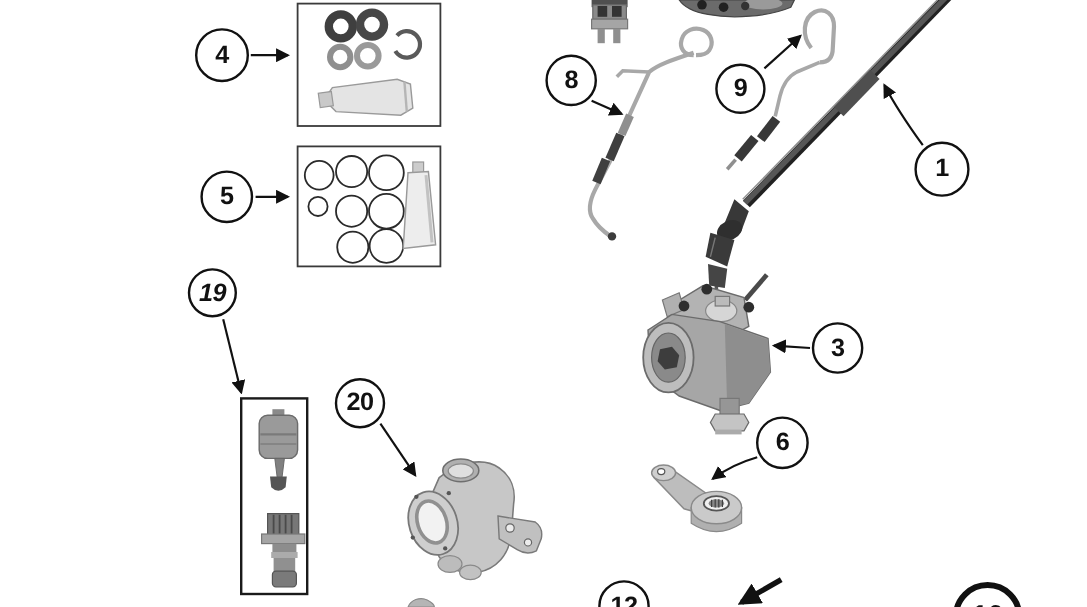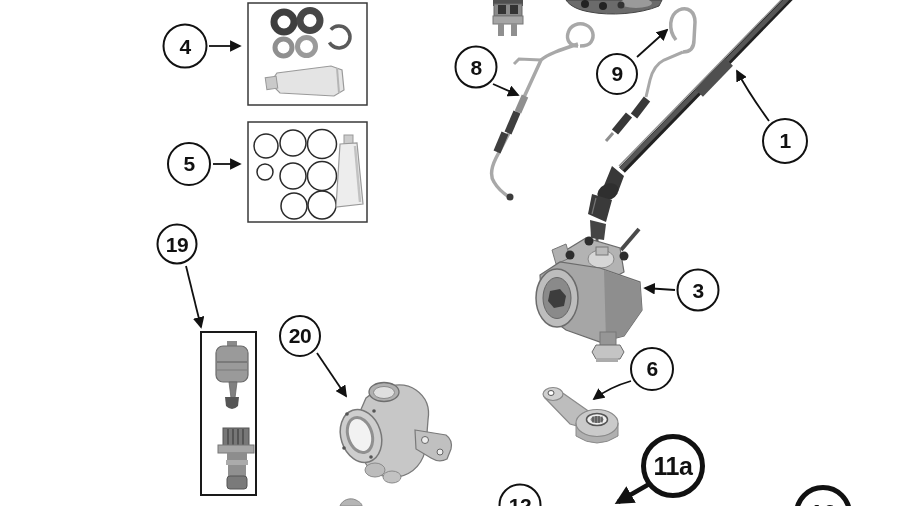--- a/index.html
+++ b/index.html
@@ -211,24 +211,23 @@
       <path d="M637,57 L667,30" marker-end="url(#ah)"></path>
       <path d="M769,121 Q748,92 737,71" marker-end="url(#ah)"></path>
       <path d="M675,290 L645,288" marker-end="url(#ah)"></path>
       <path d="M631,381 Q610,387 594,399" marker-end="url(#ah)"></path>
       <path d="M651,483 L618,502" stroke-width="4.5" marker-end="url(#ahb)"></path>
     </g>
   </svg>
 
   <div class="callout" style="left:185px;top:46px;width:45px;height:45px;">4</div>
   <div class="callout" style="left:189px;top:164px;width:44px;height:44px;">5</div>
-  <div class="callout" style="left:177px;top:244px;width:41px;height:41px;">19</div>
+  <div class="callout" style="left:177px;top:244px;width:41px;height:41px;font-style:italic;">19</div>
   <div class="callout" style="left:300px;top:336px;width:42px;height:42px;">20</div>
   <div class="callout" style="left:476px;top:67px;width:43px;height:43px;">8</div>
   <div class="callout" style="left:617px;top:74px;width:42px;height:42px;">9</div>
   <div class="callout" style="left:785px;top:141px;width:46px;height:46px;">1</div>
   <div class="callout" style="left:698px;top:290px;width:43px;height:43px;">3</div>
   <div class="callout" style="left:652px;top:369px;width:44px;height:44px;">6</div>
-  <div class="callout bold" style="left:673px;top:466px;width:64px;height:64px;">11a</div>
   <div class="callout" style="left:520px;top:505px;width:43px;height:43px;">12</div>
   <div class="callout bold" style="left:823px;top:514px;width:58px;height:58px;">10</div>
 
 </div>
 
 </body></html>

